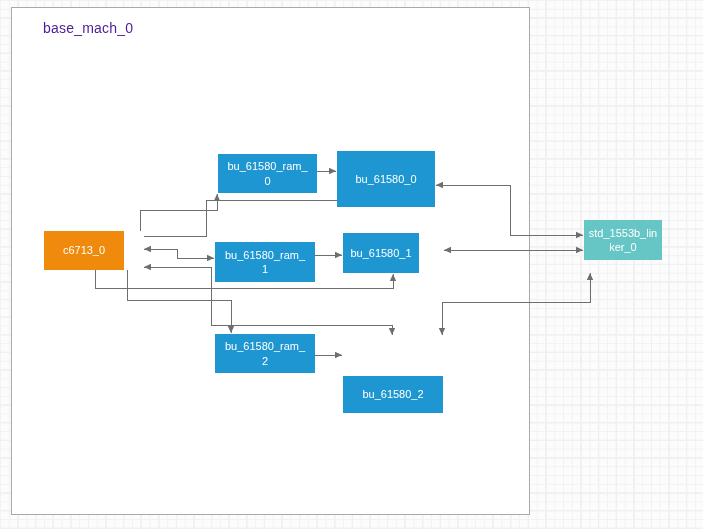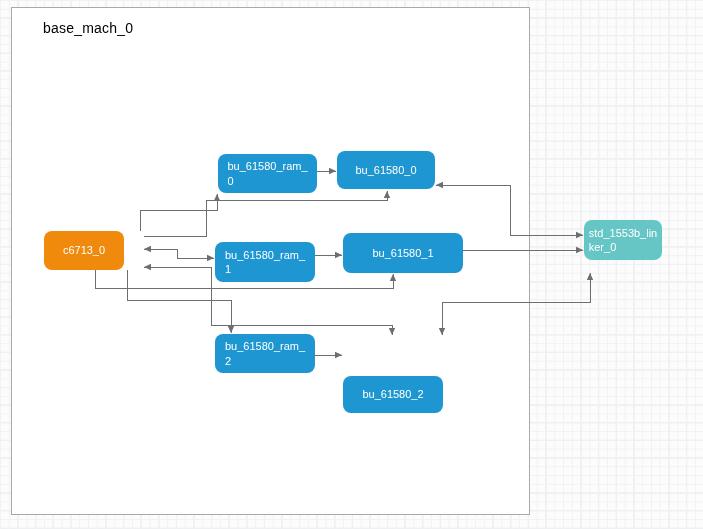--- a/index.html
+++ b/index.html
@@ -30,42 +30,42 @@
     left: 11px; top: 12px;
     font-size: 14px;
     color: #2b2b2b;
     letter-spacing: 0.2px;
   }
   .node {
     position: absolute;
     display: flex;
     align-items: center;
     justify-content: center;
+    text-align: center;
     box-sizing: border-box;
-    border-radius: 8px;
   }
   .node .node-label {
     color: #ffffff;
     font-size: 11px;
     line-height: 1.3;
     white-space: pre-line;
   }
   #wires {
     position: absolute;
     left: 0; top: 0;
     pointer-events: none;
   }
   #wires g { pointer-events: all; }
 </style>
 </head>
 <body>
 
 <div id="canvas">
   <div id="base-container" style="left: 11px; top: 7px; width: 519px; height: 508px; background: rgb(255, 255, 255); border-color: rgb(169, 169, 169);">
-    <div id="base-label" style="color: #000000; padding-left: 20px;">base_mach_0</div>
+    <div id="base-label" style="color: #4c1d95; padding-left: 20px;">base_mach_0</div>
   </div>
   <svg id="wires" width="703" height="529" viewBox="0 0 703 529">
       <g>
         <polyline points="140,231 140,210 217,210 217,194" fill="none" stroke="#6e6e6e" stroke-width="1" shape-rendering="crispEdges"></polyline>
         <path d="M 217 194 L 220.2 201 L 213.8 201 Z" fill="#6e6e6e"></path>
       </g>
       <g>
         <polyline points="144,236 206,236 206,200 387,200 387,191" fill="none" stroke="#6e6e6e" stroke-width="1" shape-rendering="crispEdges"></polyline>
         <path d="M 387 191 L 390.2 198 L 383.8 198 Z" fill="#6e6e6e"></path>
       </g>
@@ -115,28 +115,28 @@
         <path d="M 442 335 L 438.8 328 L 445.2 328 Z" fill="#6e6e6e"></path>
       </g>
     </svg>
 <div class="node" style="left: 44px; top: 231px; width: 80px; height: 39px; background: rgb(239, 138, 12);">
       <span class="node-label" style="color: rgb(255, 255, 255);">c6713_0</span>
     </div>
     <div class="node" style="left: 218px; top: 154px; width: 99px; height: 39px; background: rgb(30, 150, 210);">
       <span class="node-label" style="color: rgb(255, 255, 255);">bu_61580_ram_
 0</span>
     </div>
-    <div class="node" style="left: 337px; top: 151px; width: 98px; height: 38px; background: rgb(30, 150, 210);">
+    <div class="node" style="left: 337px; top: 151px; width: 98px; height: 56px; background: rgb(30, 150, 210);">
       <span class="node-label" style="color: rgb(255, 255, 255);">bu_61580_0</span>
     </div>
     <div class="node" style="left: 215px; top: 242px; width: 100px; height: 40px; background: rgb(30, 150, 210);">
       <span class="node-label" style="color: rgb(255, 255, 255);">bu_61580_ram_
 1</span>
     </div>
-    <div class="node" style="left: 343px; top: 233px; width: 120px; height: 40px; background: rgb(30, 150, 210);">
+    <div class="node" style="left: 343px; top: 233px; width: 76px; height: 40px; background: rgb(30, 150, 210);">
       <span class="node-label" style="color: rgb(255, 255, 255);">bu_61580_1</span>
     </div>
     <div class="node" style="left: 215px; top: 334px; width: 100px; height: 39px; background: rgb(30, 150, 210);">
       <span class="node-label" style="color: rgb(255, 255, 255);">bu_61580_ram_
 2</span>
     </div>
     <div class="node" style="left: 343px; top: 336px; width: 100px; height: 37px; background: rgb(30, 150, 210); margin-top: 40px;">
       <span class="node-label" style="color: rgb(255, 255, 255);">bu_61580_2</span>
     </div>
     <div class="node" style="left: 584px; top: 220px; width: 78px; height: 40px; background: rgb(102, 198, 198);">

